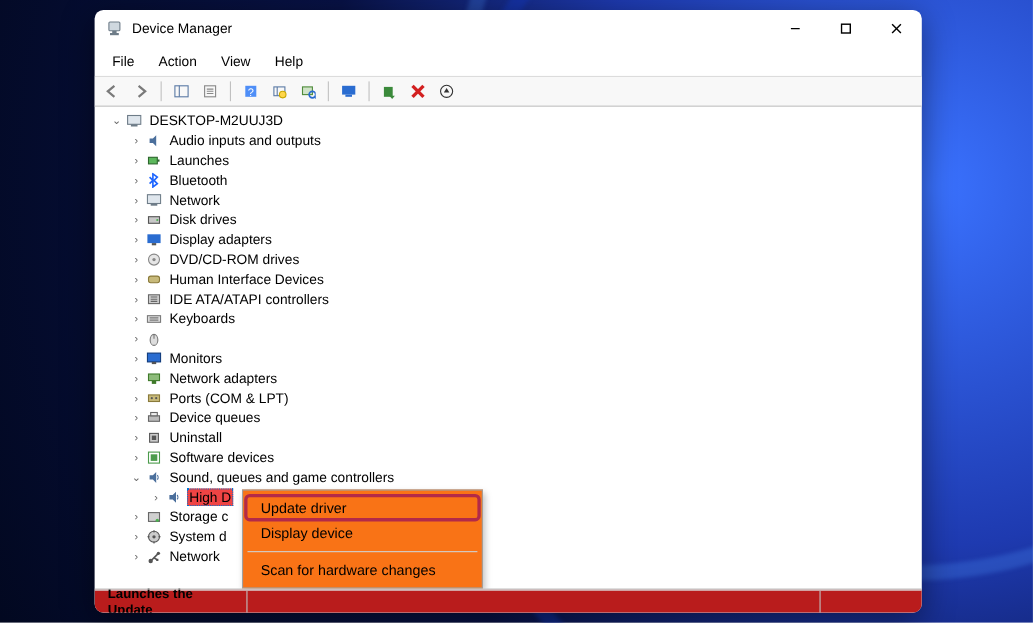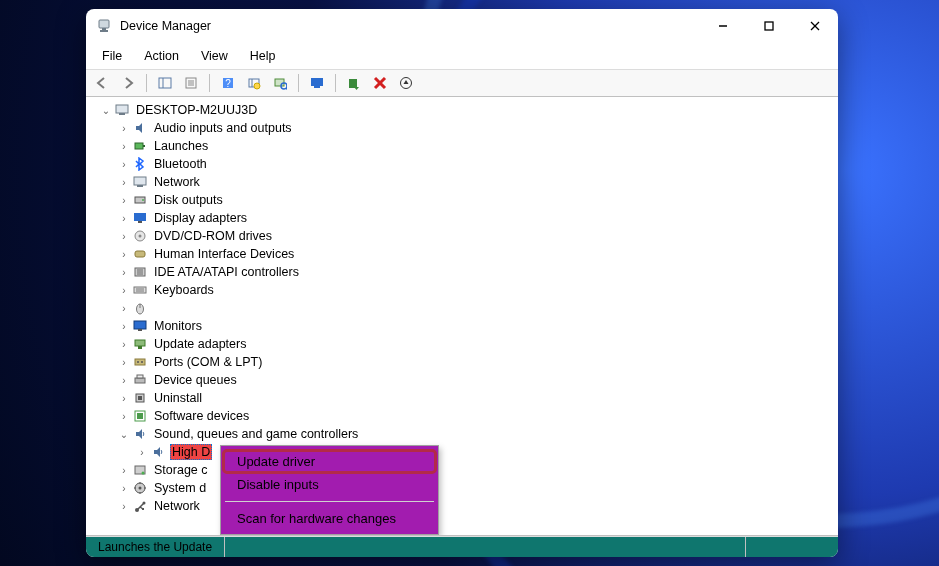--- a/index.html
+++ b/index.html
@@ -118,30 +118,31 @@
     padding:0 1px;
   }
 
   
   .statusbar {
     height:20px;
     display:flex;
     align-items:center;
     padding-left:6px;
     font-size:12px;
-    background:#0f766e;
+    background:#b91c1c;
     border-top:1px solid #dcdcdc;
+    font-weight:bold;
   }
   .statusbar .cell { padding:0 6px; border-right:1px solid #c0c0c0; height:100%; display:flex; align-items:center;}
   .statusbar .cell:last-child { border-right:none; }
 
   
   .context-menu {
     position:absolute;
-    background:#a21caf;
+    background:#f97316;
     border:1px solid #a0a0a0;
     box-shadow:2px 3px 6px rgba(0,0,0,0.25);
     padding:4px 2px;
     width:213px;
     z-index:10;
   }
   .context-menu .ci {
     padding:4px 14px;
     cursor:default;
     font-size:13px;
@@ -339,21 +340,21 @@
               </li>
               <li>
                 <div class="node">
                   <span class="expander">›</span>
                   <span class="icon">
                     <svg width="14" height="14">
                       <rect x="2" y="4" width="10" height="6" fill="#c8c8c8" stroke="#555"></rect>
                       <circle cx="10" cy="7" r="1" fill="#4caf50"></circle>
                     </svg>
                   </span>
-                  <span class="label">Disk outputs</span>
+                  <span class="label">Disk drives</span>
                 </div>
               </li>
               <li>
                 <div class="node">
                   <span class="expander">›</span>
                   <span class="icon">
                     <svg width="14" height="14">
                       <rect x="1" y="2" width="12" height="8" fill="#2a6cd0"></rect>
                       <rect x="5" y="10" width="4" height="2" fill="#555"></rect>
                     </svg>
@@ -436,21 +437,21 @@
               </li>
               <li>
                 <div class="node">
                   <span class="expander">›</span>
                   <span class="icon">
                     <svg width="14" height="14">
                       <rect x="2" y="3" width="10" height="6" fill="#8dbb7a" stroke="#3f7a2a"></rect>
                       <rect x="5" y="9" width="4" height="3" fill="#3f7a2a"></rect>
                     </svg>
                   </span>
-                  <span class="label">Update adapters</span>
+                  <span class="label">Network adapters</span>
                 </div>
               </li>
               <li>
                 <div class="node">
                   <span class="expander">›</span>
                   <span class="icon">
                     <svg width="14" height="14">
                       <rect x="2" y="4" width="10" height="6" fill="#c7b97a" stroke="#8a7a3a"></rect>
                       <circle cx="5" cy="7" r="1" fill="#555"></circle>
                       <circle cx="9" cy="7" r="1" fill="#555"></circle>
@@ -564,21 +565,21 @@
                   <span class="label">Network</span>
                 </div>
               </li>
             </ul>
         </li>
       </ul>
     </div>
 
     <div class="context-menu" id="ctx" style="left:134px; top:348px;">
     <div class="ci highlight">Update driver</div>
-        <div class="ci">Disable inputs</div>
+        <div class="ci">Display device</div>
         <div class="divider"></div>
         <div class="ci">Scan for hardware changes</div>
       </div>
   </div>
 
   <div class="statusbar">
     <div class="cell" style="width:120px">Launches the Update</div>
     <div class="cell" style="flex:1"></div>
     <div class="cell" style="width:80px"></div>
   </div>

